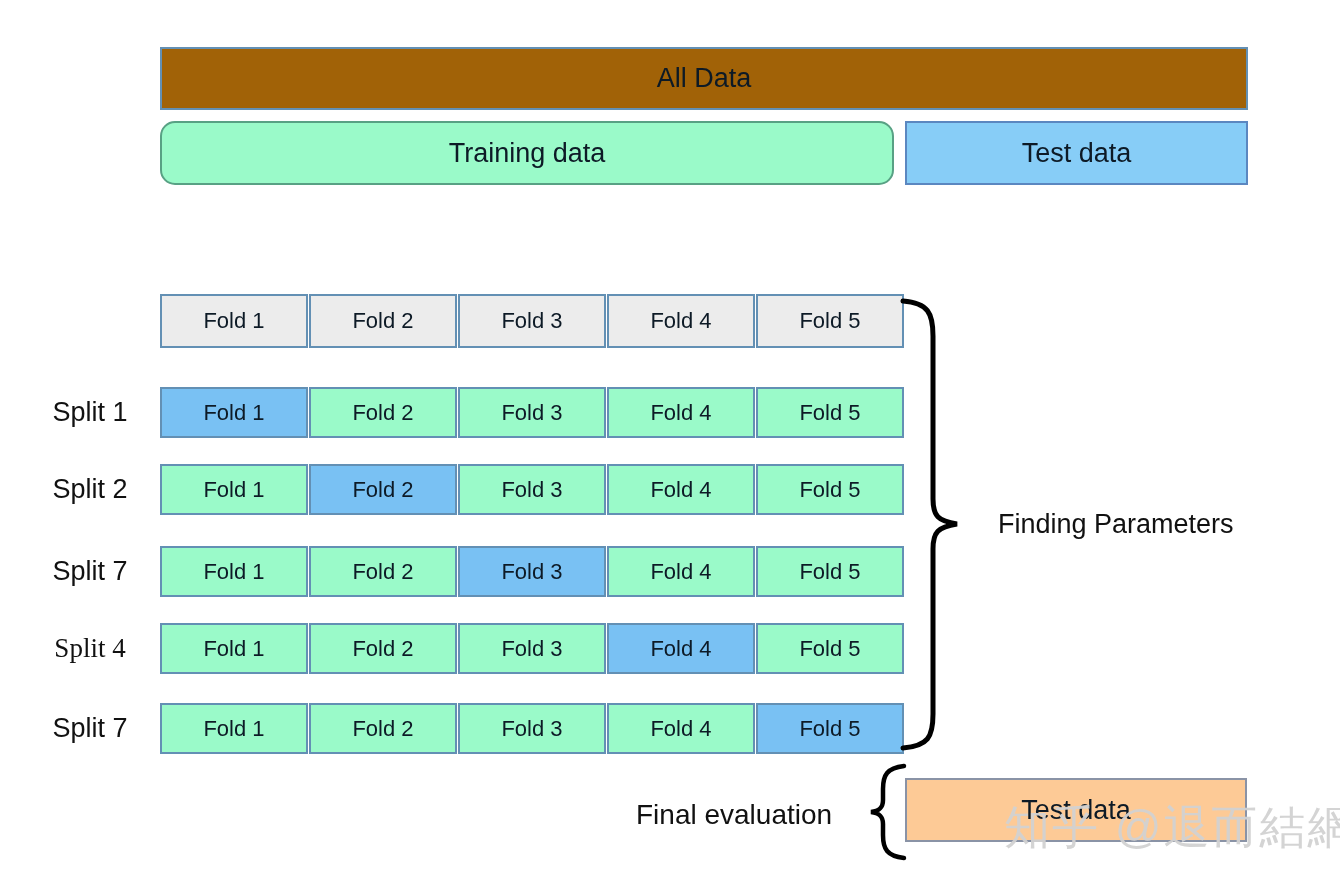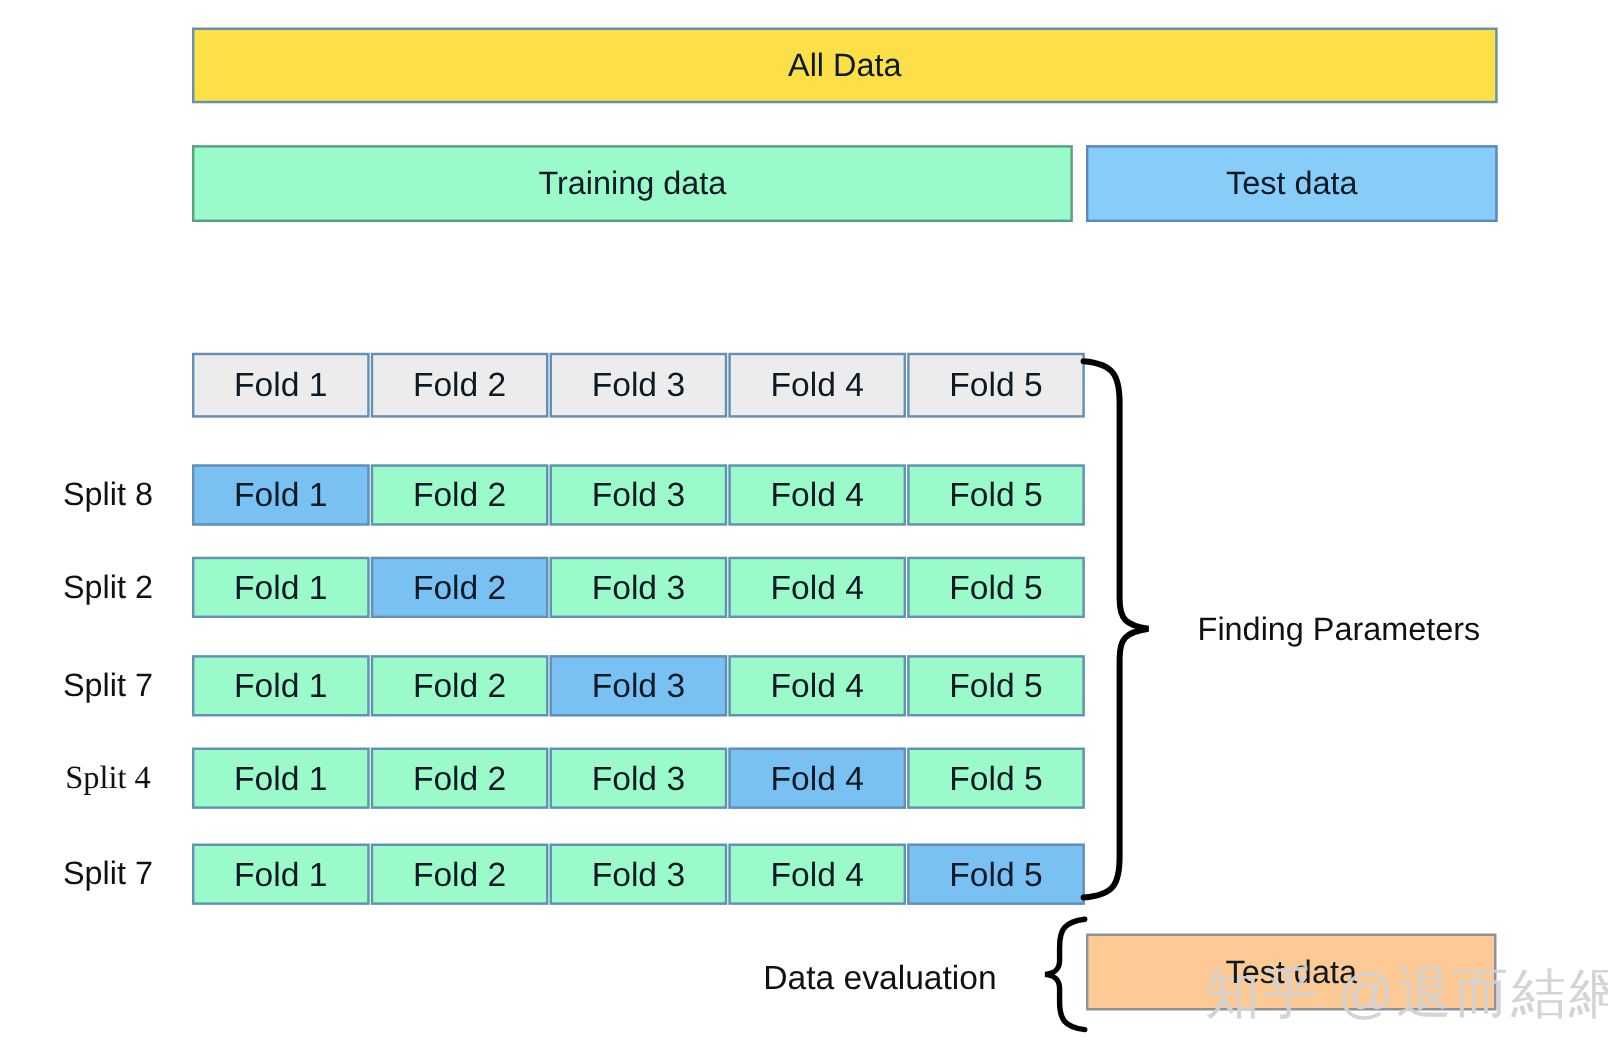--- a/index.html
+++ b/index.html
@@ -18,21 +18,21 @@
     font-size:27px;
     color:#0d1a26;
     border:2px solid #6390b4;
   }
   #all-data-box{left:160px;top:23px;width:1088px;height:63px;}
   #training-box{left:160px;top:121px;width:734px;height:64px;border-color:#58a184;}
   #testdata-box{left:905px;top:121px;width:343px;height:64px;border-color:#5b87c0;}
   .fold-cell{
     position:absolute;width:148px;box-sizing:border-box;
     display:flex;align-items:center;justify-content:center;
-    font-size:28px;color:#0d1a26;border:2px solid #6390b4;
+    font-size:22px;color:#0d1a26;border:2px solid #6390b4;
   }
   .split-label{
     position:absolute;left:38px;width:104px;
     display:flex;align-items:center;justify-content:center;
     font-size:27px;color:#111;
   }
   #finding-parameters{
     position:absolute;left:998px;top:509px;
     font-size:27px;white-space:nowrap;
   }
@@ -49,39 +49,39 @@
     position:absolute;left:1004px;top:797px;
     font-size:46px;letter-spacing:2px;white-space:nowrap;
     color:#d2d2d2;opacity:0.95;z-index:5;
   }
 </style>
 </head>
 <body>
 
 <div id="canvas">
 
-  <div class="box" id="all-data-box" style="background-color: #fde047;">
+  <div class="box" id="all-data-box" style="background-color: #a16207; margin-top: 24px;">
     <span>All Data</span>
   </div>
 
-  <div class="box" id="training-box" style="background-color: rgb(154, 250, 201);">
+  <div class="box" id="training-box" style="background-color: rgb(154, 250, 201); border-radius: 15px;">
     <span>Training data</span>
   </div>
 
   <div class="box" id="testdata-box" style="background-color: rgb(135, 205, 247);">
     <span>Test data</span>
   </div>
 
   <div id="cv-grid">
       <div class="fold-cell" style="left: 160px; top: 294px; height: 54px; background-color: rgb(236, 236, 236);">Fold 1</div>
       <div class="fold-cell" style="left: 309px; top: 294px; height: 54px; background-color: rgb(236, 236, 236);">Fold 2</div>
       <div class="fold-cell" style="left: 458px; top: 294px; height: 54px; background-color: rgb(236, 236, 236);">Fold 3</div>
       <div class="fold-cell" style="left: 607px; top: 294px; height: 54px; background-color: rgb(236, 236, 236);">Fold 4</div>
       <div class="fold-cell" style="left: 756px; top: 294px; height: 54px; background-color: rgb(236, 236, 236);">Fold 5</div>
-      <div class="split-label" style="top: 387px; height: 51px;">Split 8</div>
+      <div class="split-label" style="top: 387px; height: 51px;">Split 1</div>
       <div class="fold-cell" style="left: 160px; top: 387px; height: 51px; background-color: rgb(121, 193, 243);">Fold 1</div>
       <div class="fold-cell" style="left: 309px; top: 387px; height: 51px; background-color: rgb(154, 250, 201);">Fold 2</div>
       <div class="fold-cell" style="left: 458px; top: 387px; height: 51px; background-color: rgb(154, 250, 201);">Fold 3</div>
       <div class="fold-cell" style="left: 607px; top: 387px; height: 51px; background-color: rgb(154, 250, 201);">Fold 4</div>
       <div class="fold-cell" style="left: 756px; top: 387px; height: 51px; background-color: rgb(154, 250, 201);">Fold 5</div>
       <div class="split-label" style="top: 464px; height: 51px;">Split 2</div>
       <div class="fold-cell" style="left: 160px; top: 464px; height: 51px; background-color: rgb(154, 250, 201);">Fold 1</div>
       <div class="fold-cell" style="left: 309px; top: 464px; height: 51px; background-color: rgb(121, 193, 243);">Fold 2</div>
       <div class="fold-cell" style="left: 458px; top: 464px; height: 51px; background-color: rgb(154, 250, 201);">Fold 3</div>
       <div class="fold-cell" style="left: 607px; top: 464px; height: 51px; background-color: rgb(154, 250, 201);">Fold 4</div>
@@ -106,21 +106,21 @@
       <div class="fold-cell" style="left: 756px; top: 703px; height: 51px; background-color: rgb(121, 193, 243);">Fold 5</div>
     </div>
 
   <svg id="brace-svg" width="1340" height="886" viewBox="0 0 1340 886">
     <path d="M 903 301 C 928 303 933 313 933 336 L 933 499 C 933 516 938 521 957 524 C 938 527 933 532 933 549 L 933 714 C 933 737 928 746 903 748" fill="none" stroke="#000" stroke-width="5" stroke-linecap="round"></path>
     <path d="M 904 766 C 887 768 883 775 883 789 L 883 800 C 883 808 879 811 871 812 C 879 813 883 816 883 824 L 883 835 C 883 849 887 856 904 858" fill="none" stroke="#000" stroke-width="4.5" stroke-linecap="round"></path>
   </svg>
 
   <div id="finding-parameters">Finding Parameters</div>
 
-  <div id="final-evaluation">Data evaluation</div>
+  <div id="final-evaluation">Final evaluation</div>
 
   <div class="box" id="final-test-box" style="background-color: rgb(253, 202, 150);">
     <span>Test data</span>
   </div>
 
   <div id="watermark">知乎 @退而結網</div>
 
 </div>
 
 </body></html>

